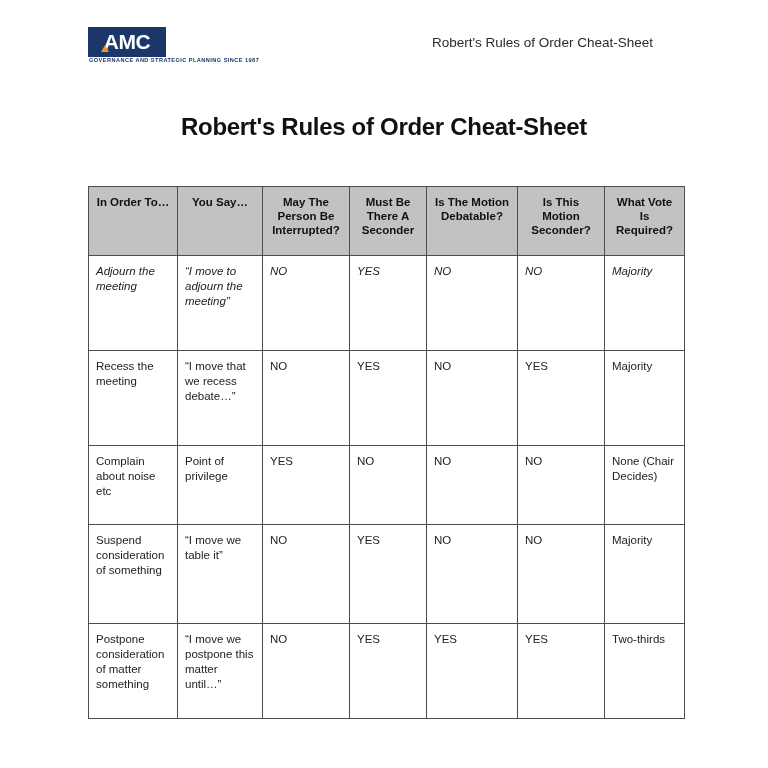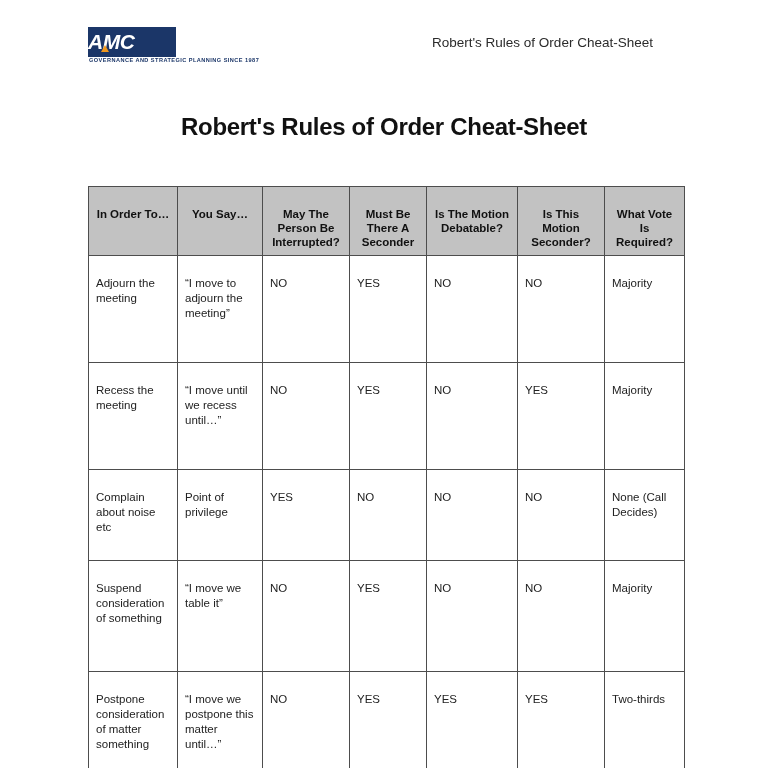--- a/index.html
+++ b/index.html
@@ -34,27 +34,27 @@
   .logo-block {
     position: absolute;
     left: 88px;
     top: 27px;
     display: flex;
     align-items: flex-start;
   }
 
   .logo-mark {
     position: relative;
-    width: 88px;
+    width: 78px;
     height: 30px;
     background: #1b3668;
     display: flex;
     align-items: center;
+    justify-content: center;
     flex: none;
-    font-style: italic;
   }
   .logo-mark-text {
     color: #ffffff;
     font-family: "Liberation Sans", sans-serif;
     font-weight: bold;
     font-size: 21px;
     letter-spacing: -0.5px;
     line-height: 1;
     padding-bottom: 1px;
   }
@@ -129,21 +129,21 @@
   table.cheat {
     border-collapse: collapse;
     table-layout: fixed;
     width: 596px;
     background: #ffffff;
   }
   table.cheat th,
   table.cheat td {
     border: 1px solid #4d4d4d;
     vertical-align: top;
-    padding: 20px 7px 6px 7px;
+    padding: 8px 7px 6px 7px;
     word-wrap: break-word;
     overflow-wrap: break-word;
     word-break: break-word;
   }
 
   table.cheat thead th {
     background: #c2c2c2;
     font-family: "Liberation Sans", sans-serif;
     font-weight: bold;
     font-size: 11.5px;
@@ -166,21 +166,21 @@
 
   
   col.c1 { width: 89px; }
   col.c2 { width: 85px; }
   col.c3 { width: 87px; }
   col.c4 { width: 77px; }
   col.c5 { width: 91px; }
   col.c6 { width: 87px; }
   col.c7 { width: 80px; }
 
-  tr.r1 td { height: 80px; }
+  tr.r1 td { height: 80px; font-style: italic; }
   tr.r2 td { height: 80px; }
   tr.r3 td { height: 64px; }
   tr.r4 td { height: 84px; }
   tr.r5 td { height: 48px; }
   tr.r6 td { height: 80px; }
 </style>
 </head>
 <body>
 
 <div class="page">
@@ -228,35 +228,35 @@
           <td>Adjourn the meeting</td>
           <td>“I move to adjourn the meeting”</td>
           <td>NO</td>
           <td>YES</td>
           <td>NO</td>
           <td>NO</td>
           <td>Majority</td>
         </tr>
         <tr class="r2">
           <td>Recess the meeting</td>
-          <td>“I move until we recess until…”</td>
+          <td>“I move that we recess debate…”</td>
           <td>NO</td>
           <td>YES</td>
           <td>NO</td>
           <td>YES</td>
           <td>Majority</td>
         </tr>
         <tr class="r3">
           <td>Complain about noise etc</td>
           <td>Point of privilege</td>
           <td>YES</td>
           <td>NO</td>
           <td>NO</td>
           <td>NO</td>
-          <td>None (Call Decides)</td>
+          <td>None (Chair Decides)</td>
         </tr>
         <tr class="r4">
           <td>Suspend consideration of something</td>
           <td>“I move we table it”</td>
           <td>NO</td>
           <td>YES</td>
           <td>NO</td>
           <td>NO</td>
           <td>Majority</td>
         </tr>

